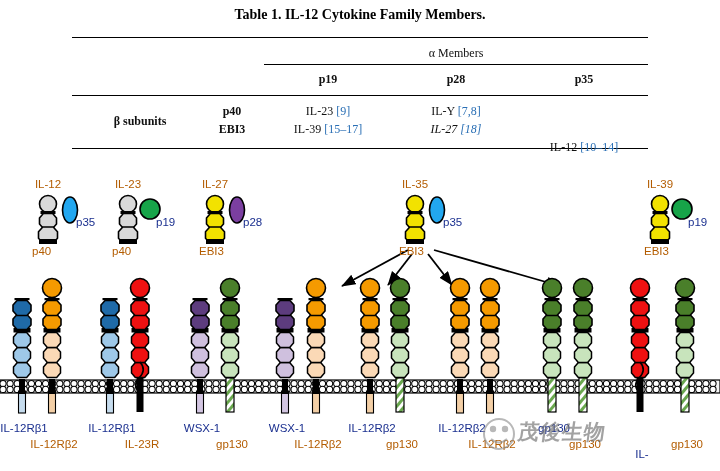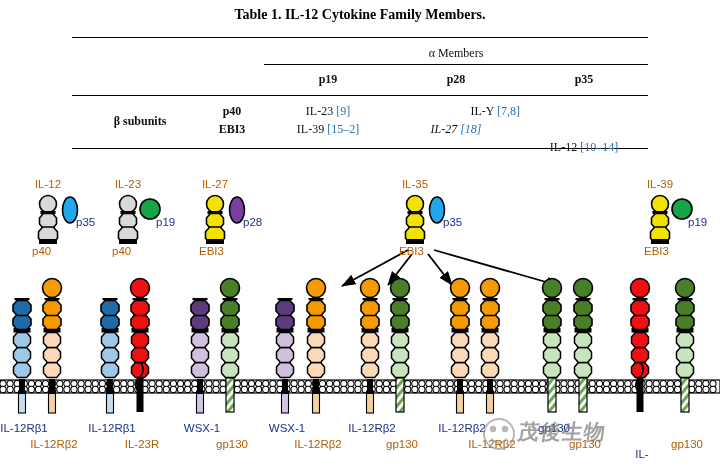--- a/index.html
+++ b/index.html
@@ -61,28 +61,28 @@
   <div class="tbl-cell b" style="left:520px;top:72px;width:128px;">p35</div>
 
   <div class="tbl-cell b" style="left:80px;top:114px;width:120px;">β subunits</div>
 
   <div class="tbl-cell b" style="left:200px;top:104px;width:64px;">p40</div>
   <div class="tbl-cell b" style="left:200px;top:122px;width:64px;">EBI3</div>
 
   <div class="tbl-cell" style="left:264px;top:104px;width:128px;">
     <span>IL-23 </span><span class="ref">[9]</span>
   </div>
-  <div class="tbl-cell" style="left:392px;top:104px;width:128px;text-align:right;">
+  <div class="tbl-cell" style="left:392px;top:104px;width:128px;">
     <span>IL-Y </span><span class="ref">[7,8]</span>
   </div>
   <div class="tbl-cell" style="left:520px;top:104px;width:128px;margin-top:36px;">
     <span>IL-12 </span><span class="ref">[10–14]</span>
   </div>
   <div class="tbl-cell" style="left:264px;top:122px;width:128px;">
-    <span>IL-39 </span><span class="ref">[15–2]</span>
+    <span>IL-39 </span><span class="ref">[15–17]</span>
   </div>
   <div class="tbl-cell" style="left:392px;top:122px;width:128px;font-style:italic;">
     <span>IL-27 </span><span class="ref">[18]</span>
   </div>
 </div>
 
 <div id="fig">
   <svg id="fig-svg" width="720" height="313">
     <defs>
       <marker id="ah" markerWidth="9" markerHeight="9" refX="7.5" refY="3" orient="auto">

